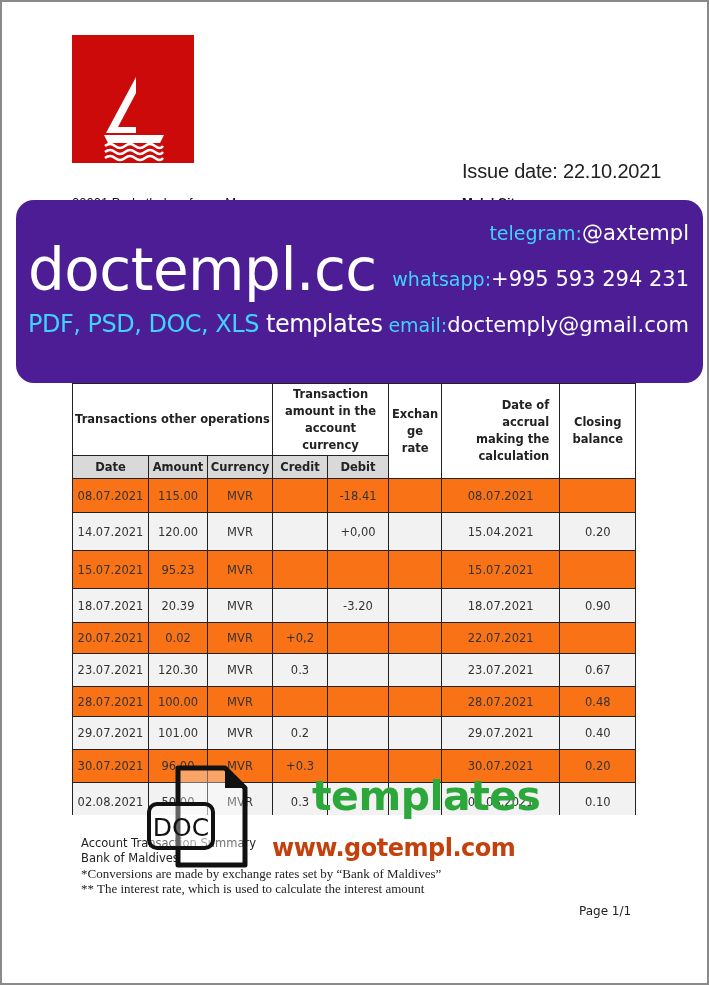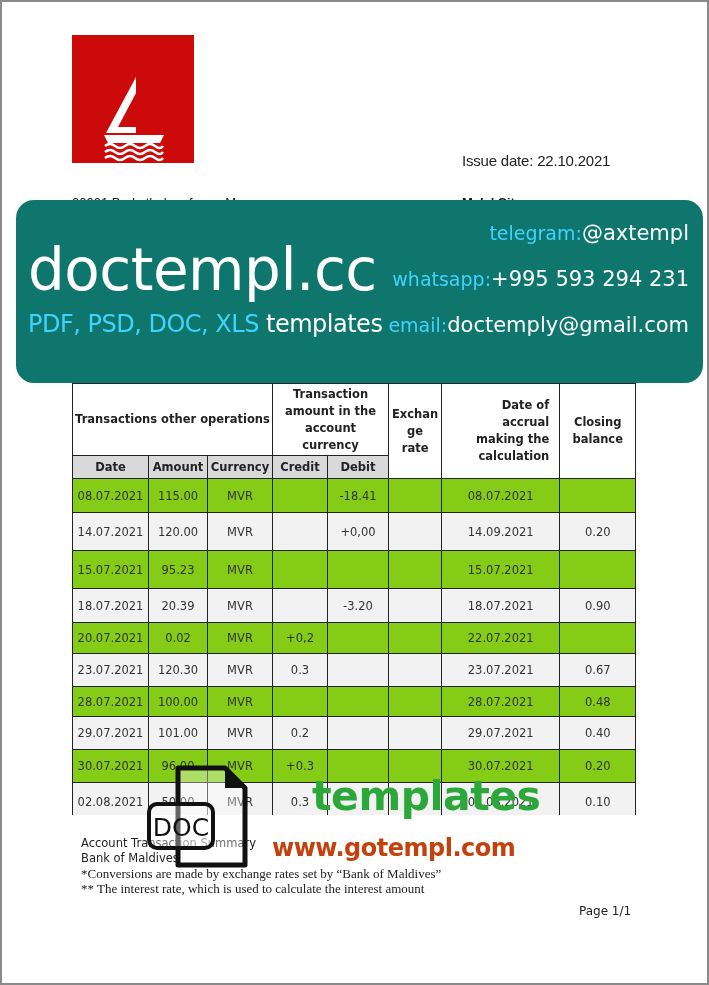--- a/index.html
+++ b/index.html
@@ -1,36 +1,36 @@
 <!DOCTYPE html>
 <html><head>
 <meta charset="utf-8">
 <style>
   html, body { margin: 0; padding: 0; }
   body { width: 709px; height: 985px; background: #fff; position: relative; overflow: hidden; font-family: "Liberation Sans", sans-serif; }
   .page { position: absolute; left: 0; top: 0; width: 705px; height: 981px; border: 2px solid #8a8a8a; background: #fff; overflow: hidden; }
   .logo { position: absolute; left: 70px; top: 33px; width: 122px; height: 128px; background: #cc0a0a; }
-  .issue-date { position: absolute; left: 460px; top: 150px; font-size: 15px; color: #222; letter-spacing: -0.2px; }
+  .issue-date { position: absolute; left: 460px; top: 158px; font-size: 20px; color: #222; letter-spacing: -0.2px; }
   .addr { position: absolute; top: 193px; font-size: 13px; color: #111; }
   .addr.left { left: 70px; }
   .addr.right { left: 460px; font-weight: bold; }
 
-  .banner { position: absolute; left: 14px; top: 198px; width: 687px; height: 183px; background: #0f766e; border-radius: 18px; }
+  .banner { position: absolute; left: 14px; top: 198px; width: 687px; height: 183px; background: #4c1d95; border-radius: 18px; }
   .banner .brand { position: absolute; left: 12px; top: 36px; font-family: "DejaVu Sans", sans-serif; font-size: 58px; color: #fff; letter-spacing: -0.5px; font-weight: 500; }
   .banner .sub { position: absolute; left: 12px; top: 110px; font-family: "DejaVu Sans", sans-serif; font-size: 24px; color: #3fd4ff; letter-spacing: -0.5px; }
   .banner .sub .w { color: #fff; }
   .contacts { position: absolute; right: 14px; top: 16px; text-align: right; font-family: "DejaVu Sans", sans-serif; }
   .contacts .line { height: 46px; line-height: 34px; font-size: 21px; color: #fff; white-space: nowrap; }
   .contacts .k { color: #3fd4ff; font-size: 19px; }
 
   table.tx { position: absolute; left: 70px; top: 381px; border-collapse: collapse; font-family: "DejaVu Sans", sans-serif; font-size: 11.5px; color: #333; }
   table.tx td, table.tx th { border: 1.5px solid #222; padding: 0; text-align: center; }
   table.tx th { font-weight: bold; color: #222; font-size: 11.5px; line-height: 17px; background: #fff; }
   table.tx th.sub { background: #d9d9d9; height: 22px; }
-  table.tx tr.pink td { background: #84cc16; }
+  table.tx tr.pink td { background: #f97316; }
   table.tx tr.grey td { background: #f2f2f2; }
   .bottom-cut { position: absolute; left: 60px; top: 813px; width: 600px; height: 14px; background: #fff; }
 
   .footer { position: absolute; left: 79px; top: 834px; font-size: 11.5px; color: #222; line-height: 15px; font-family: "DejaVu Sans", sans-serif; }
   .footer .small { font-size: 13px; font-family: Liberation Serif, serif; }
   .page-num { position: absolute; left: 577px; top: 902px; font-size: 12px; color: #222; font-family: "DejaVu Sans", sans-serif; }
 
   .wm-templates { position: absolute; left: 310px; top: 770px; font-family: "DejaVu Sans", sans-serif; font-weight: bold; font-size: 41px; color: #2ca83a; letter-spacing: -0.5px; }
   .wm-url { position: absolute; left: 270px; top: 832px; font-family: "DejaVu Sans", sans-serif; font-weight: bold; font-size: 24px; color: #c2410c; letter-spacing: -0.5px; }
   .doc-icon { position: absolute; left: 143px; top: 760px; width: 110px; height: 110px; }
@@ -104,21 +104,21 @@
           <td>08.07.2021</td>
           <td></td>
     </tr>
     <tr class="grey" style="height:38px">
       <td>14.07.2021</td>
           <td>120.00</td>
           <td>MVR</td>
           <td></td>
           <td>+0,00</td>
           <td></td>
-          <td>14.09.2021</td>
+          <td>15.04.2021</td>
           <td>0.20</td>
     </tr>
     <tr class="pink" style="height:38px">
       <td>15.07.2021</td>
           <td>95.23</td>
           <td>MVR</td>
           <td></td>
           <td></td>
           <td></td>
           <td>15.07.2021</td>

